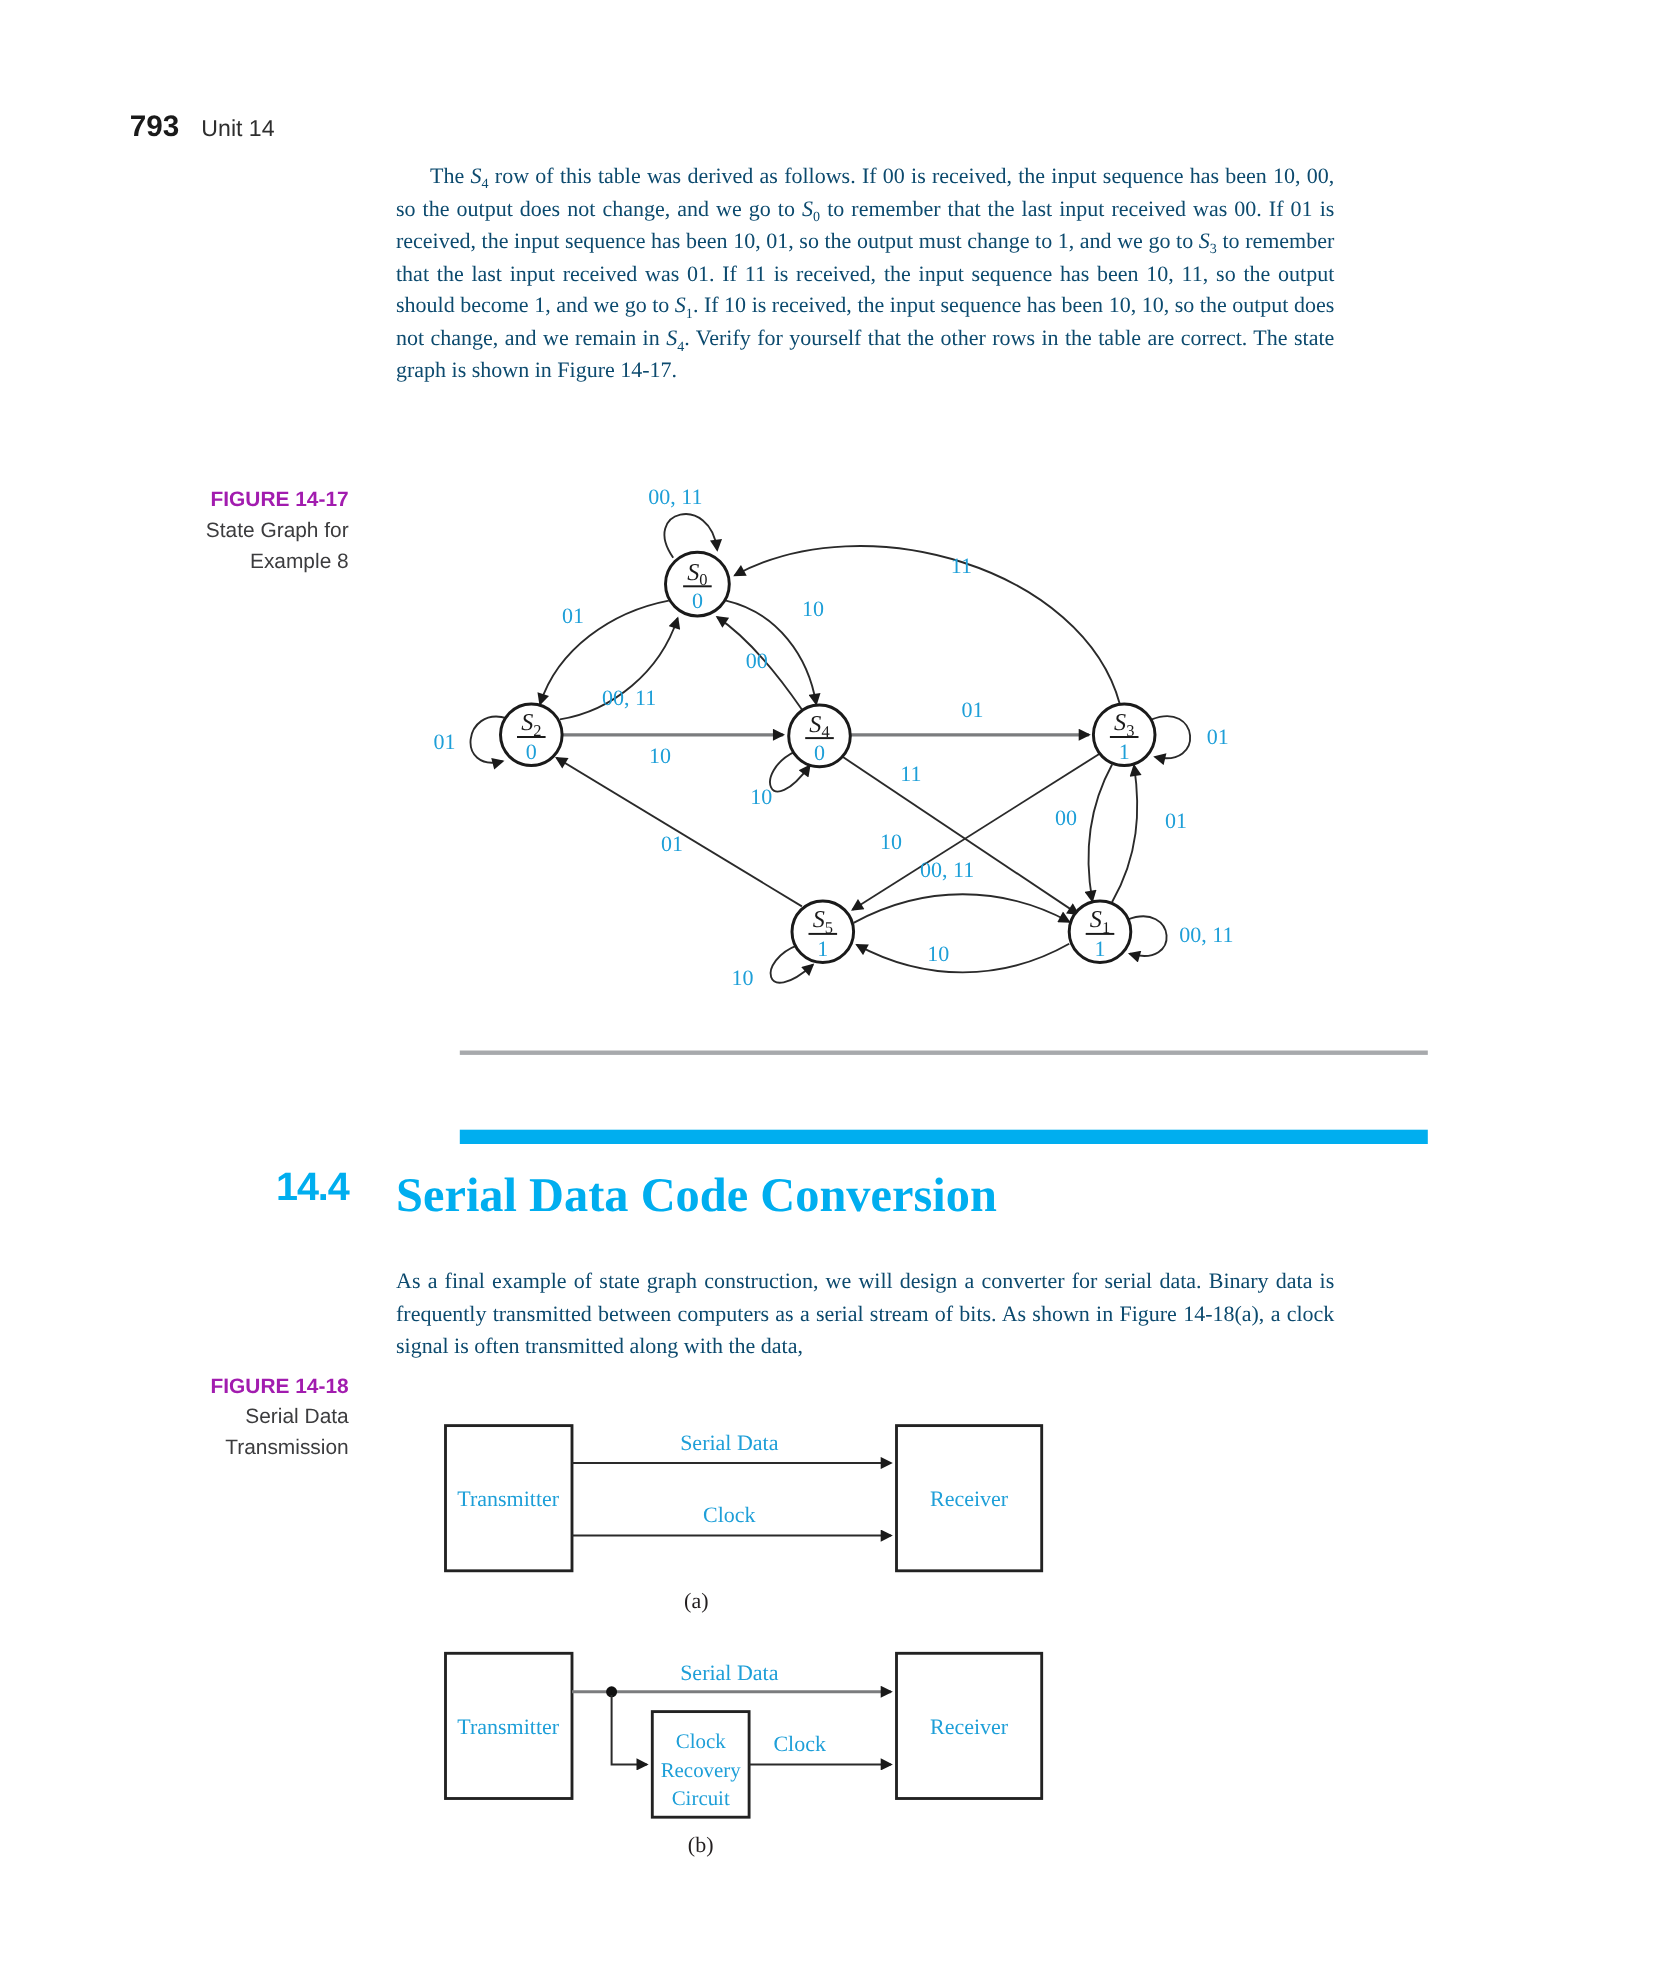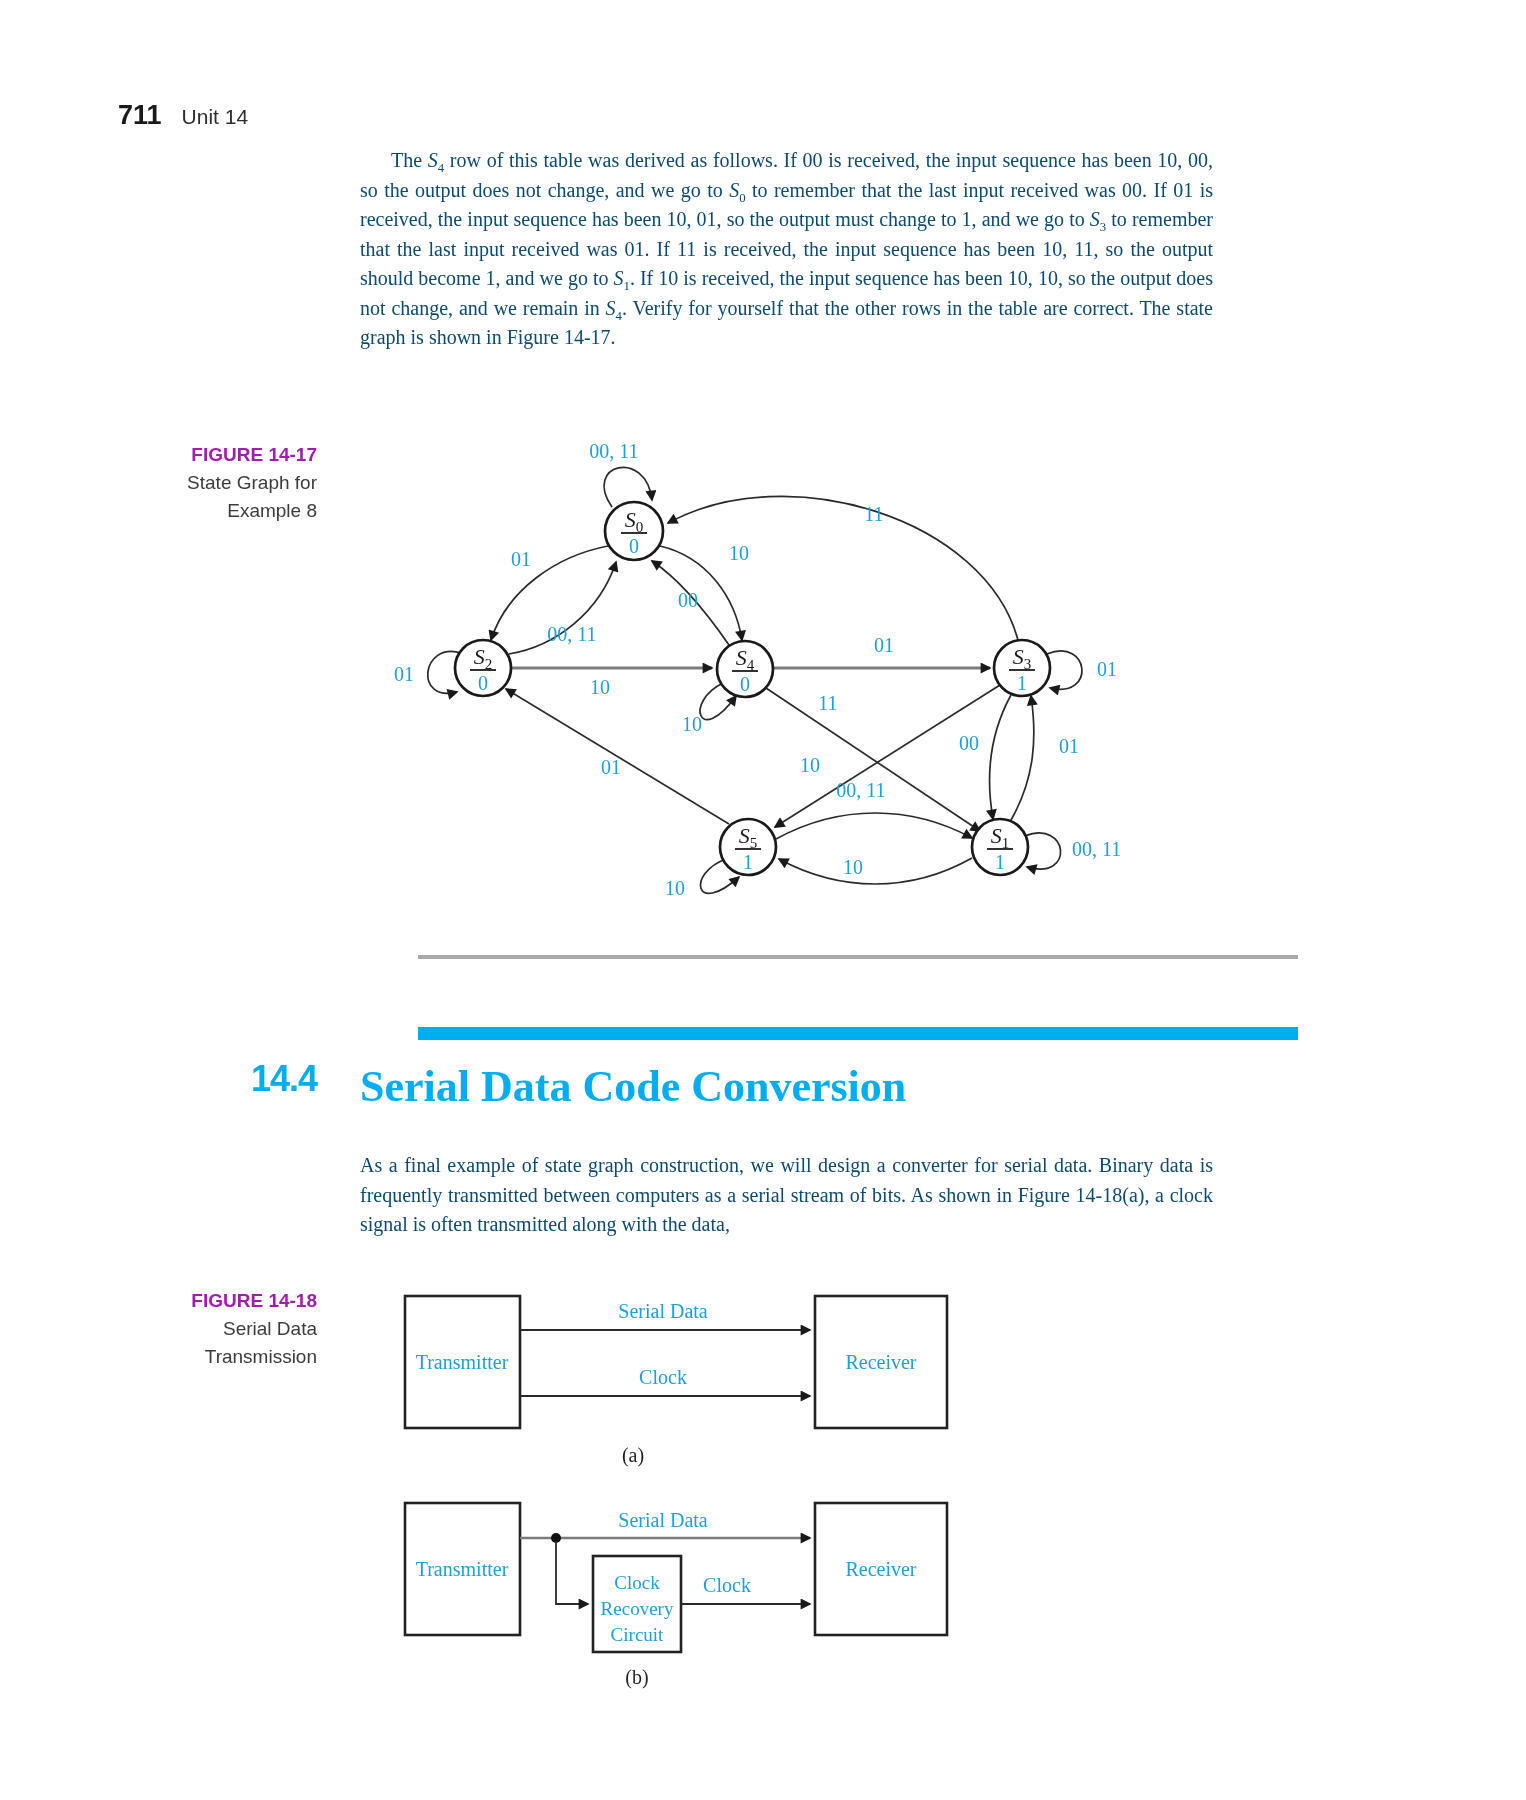--- a/index.html
+++ b/index.html
@@ -49,41 +49,41 @@
   .elabel.anchor-start{text-anchor:start;}
   .blockrect{fill:#fff;stroke:#222;stroke-width:2.6;}
   .boxlabel{font:20px "Liberation Serif","DejaVu Serif",serif;fill:#1e9fd8;text-anchor:middle;}
   .boxlabel.small{font-size:19px;}
   .tag{font:20px "Liberation Serif","DejaVu Serif",serif;fill:#231f20;text-anchor:middle;}
 </style>
 </head>
 <body>
 
 <div class="abs page-header">
-  <span class="page-num">711</span>
+  <span class="page-num">793</span>
   <span class="unit">Unit 14</span>
 </div>
 
 <div class="abs para indent" style="top:146px;">The <i class="var">S</i><sub>4</sub> row of this table was derived as follows. If 00 is received, the input sequence has been 10, 00, so the output does not change, and we go to <i class="var">S</i><sub>0</sub> to remember that the last input received was 00. If 01 is received, the input sequence has been 10, 01, so the output must change to 1, and we go to <i class="var">S</i><sub>3</sub> to remember that the last input received was 01. If 11 is received, the input sequence has been 10, 11, so the output should become 1, and we go to <i class="var">S</i><sub>1</sub>. If 10 is received, the input sequence has been 10, 10, so the output does not change, and we remain in <i class="var">S</i><sub>4</sub>. Verify for yourself that the other rows in the table are correct. The state graph is shown in Figure 14-17.</div>
 
 <div class="abs mcaption" style="top:441px;">
   <div class="figlabel">FIGURE 14-17</div>
   <div>State Graph for</div>
   <div>Example 8</div>
 </div>
 
 <div class="abs rule-gray"></div>
 <div class="abs bar-cyan"></div>
 
 <div class="abs section-num">14.4</div>
 <div class="abs section-title">Serial Data Code Conversion</div>
 
 <div class="abs para" style="top:1151px;">As a final example of state graph construction, we will design a converter for serial data. Binary data is frequently transmitted between computers as a serial stream of bits. As shown in Figure 14-18(a), a clock signal is often transmitted along with the data,</div>
 
-<div class="abs mcaption" style="top:1287px;">
+<div class="abs mcaption" style="top:1247px;">
   <div class="figlabel">FIGURE 14-18</div>
   <div>Serial Data</div>
   <div>Transmission</div>
 </div>
 
 <svg class="abs figs" width="1526" height="1800" viewBox="0 0 1526 1800">
   <defs>
     <marker id="arrow" viewBox="0 0 10 10" refX="8.5" refY="5" markerWidth="13" markerHeight="11" orient="auto-start-reverse" markerUnits="userSpaceOnUse">
       <path d="M0,0 L10,5 L0,10 z" fill="#1a1a1a"></path>
     </marker>

